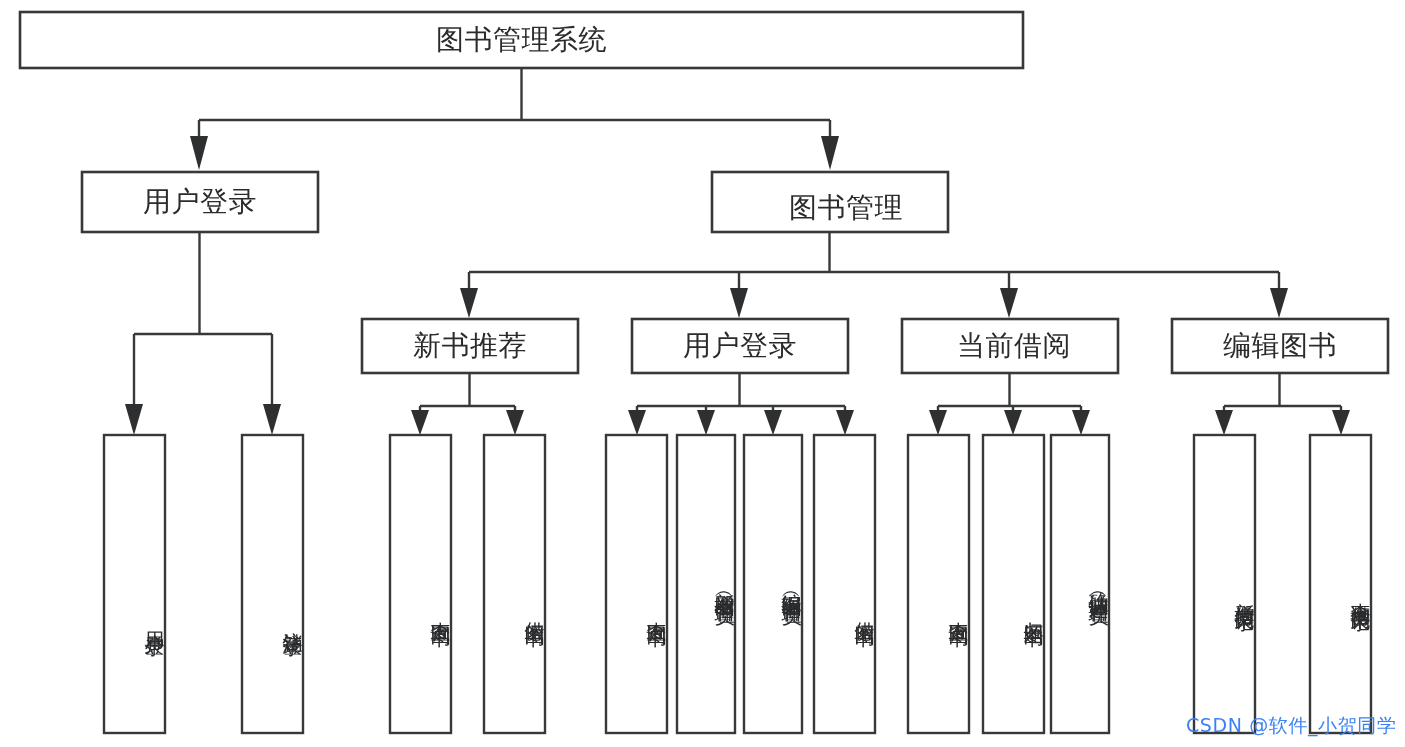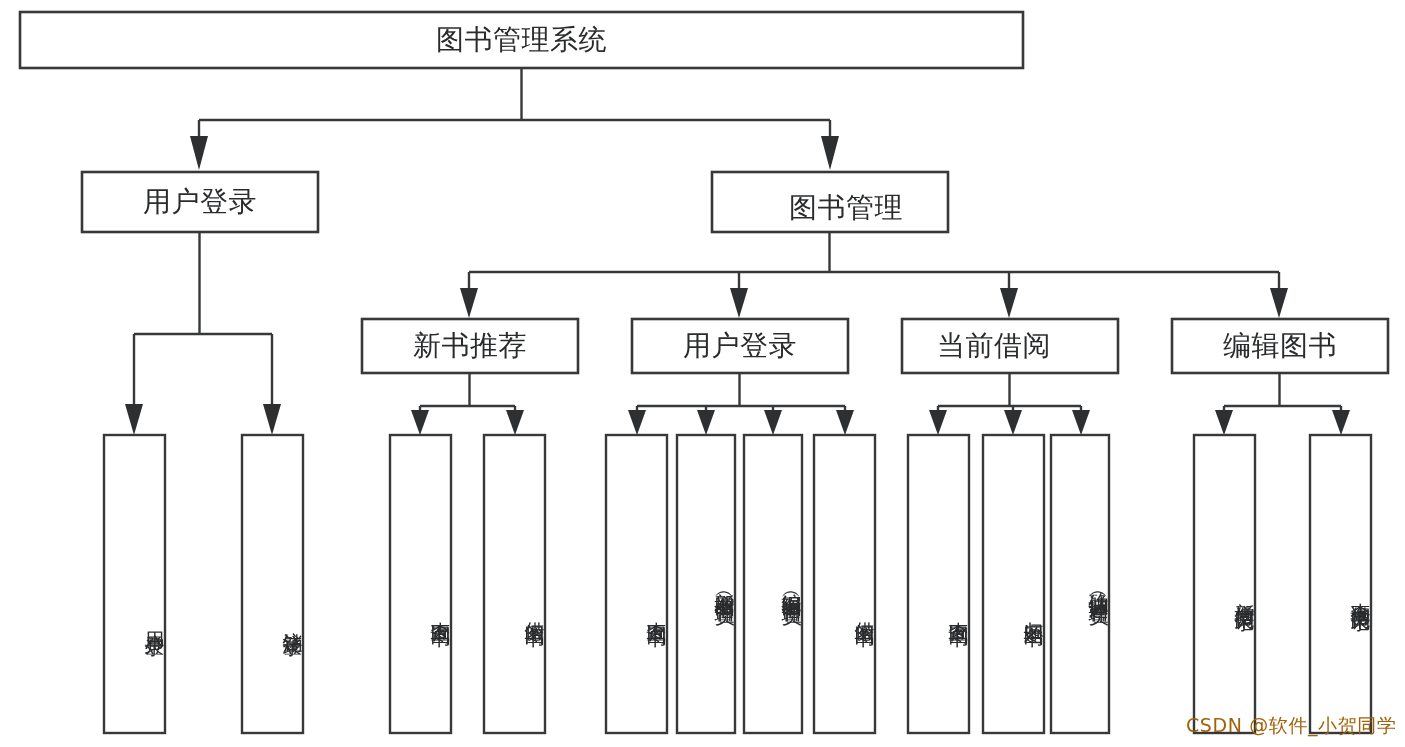--- a/index.html
+++ b/index.html
@@ -72,21 +72,21 @@
     text-orientation: upright;
     white-space: nowrap;
     pointer-events: none;
     line-height: 1;
   }
   .watermark {
     position: absolute;
     left: 1186px;
     top: 713px;
     font-size: 19px;
-    color: #a16207;
+    color: #3b82f6;
     letter-spacing: 0.6px;
     white-space: nowrap;
     pointer-events: none;
   }
 </style>
 </head>
 <body>
 
 <div id="diagram-root">
 
@@ -183,21 +183,21 @@
 
   </svg>
 
   <div class="node-label-h" style="left:20px; top:12px; width:1003px; height:56px;">图书管理系统</div>
 
   <div class="node-label-h" style="left:82px; top:172px; width:236px; height:60px;">用户登录</div>
   <div class="node-label-h" style="left:712px; top:172px; width:236px; height:72px;margin-left:16px;">图书管理</div>
 
   <div class="node-label-h" style="left:362px; top:319px; width:216px; height:54px;border-radius:22px;">新书推荐</div>
   <div class="node-label-h" style="left:632px; top:319px; width:216px; height:54px;">用户登录</div>
-  <div class="node-label-h" style="left:902px; top:319px; width:184px; height:54px;">当前借阅</div>
+  <div class="node-label-h" style="left:902px; top:319px; width:184px; height:54px;padding-left:20px;">当前借阅</div>
   <div class="node-label-h" style="left:1172px; top:319px; width:216px; height:54px;">编辑图书</div>
 
   <div class="node-label-v" style="left:104px; top:520px; width:61px; height:200px;">用户登录</div>
   <div class="node-label-v" style="left:242px; top:520px; width:61px; height:200px;">注销登录</div>
 
   <div class="node-label-v" style="left:390px; top:505px; width:61px; height:210px;">查询图书</div>
   <div class="node-label-v" style="left:484px; top:505px; width:61px; height:210px;">借阅图书</div>
 
   <div class="node-label-v" style="left:606px; top:505px; width:61px; height:210px;">查询图书</div>
   <div class="node-label-v" style="left:677px; top:443px; width:58px; height:285px;">新增图书（管理员）</div>

